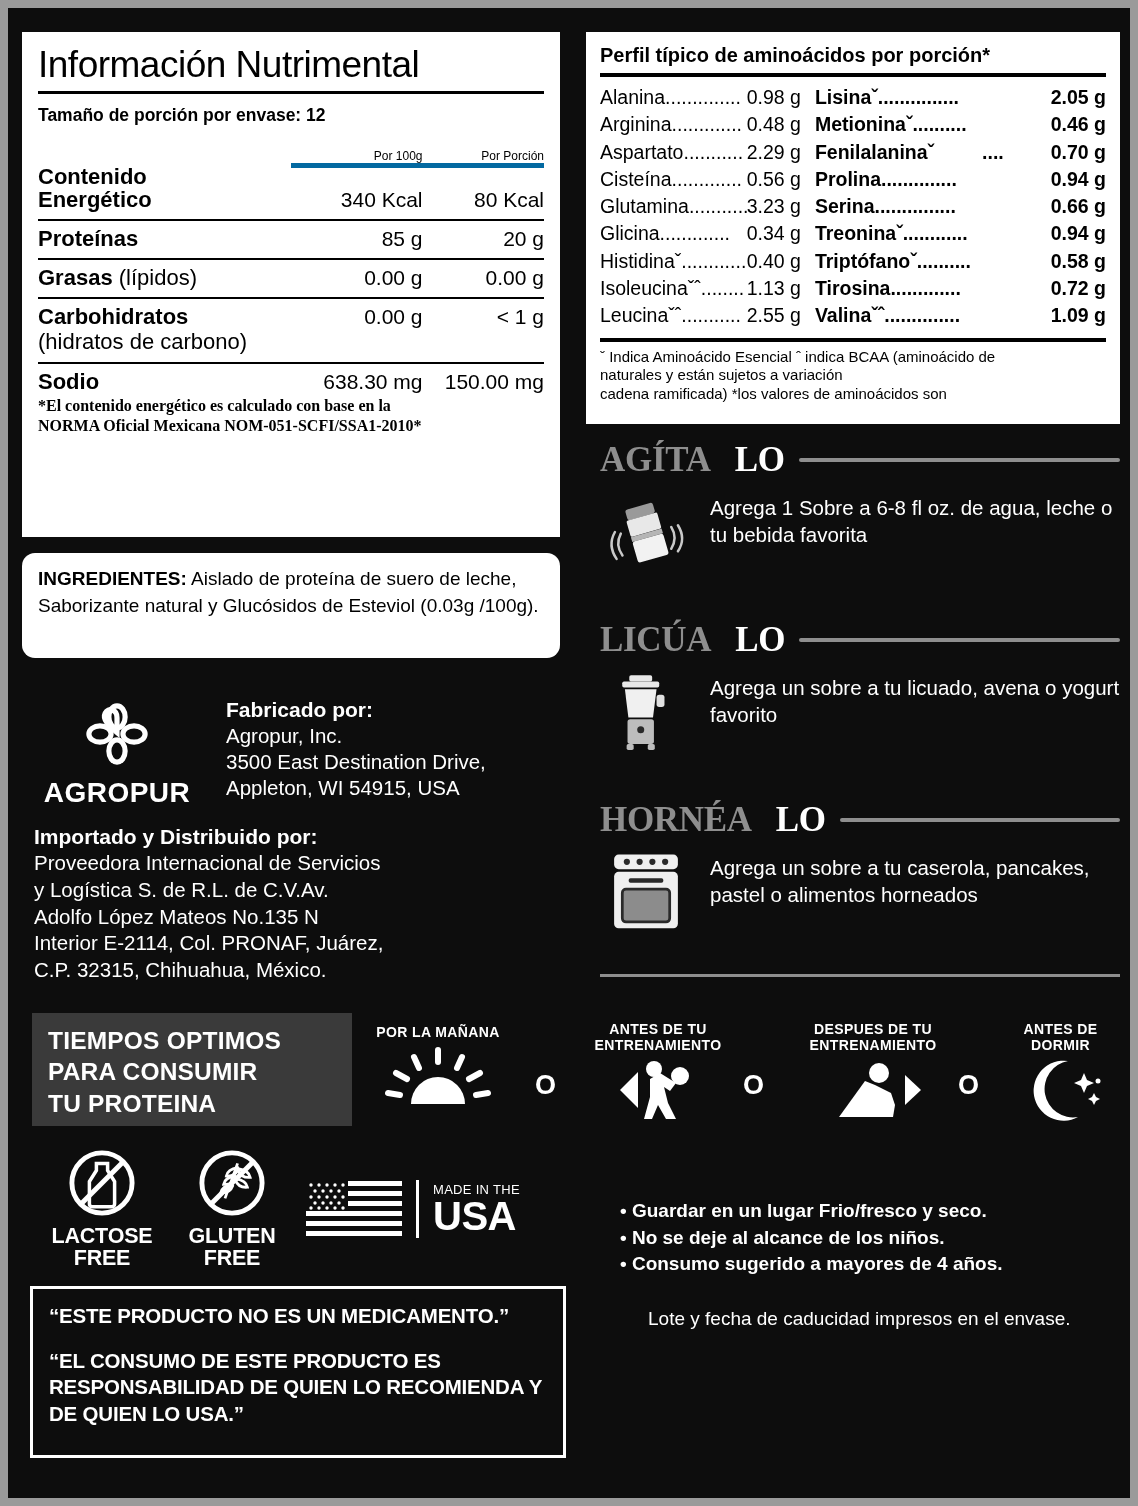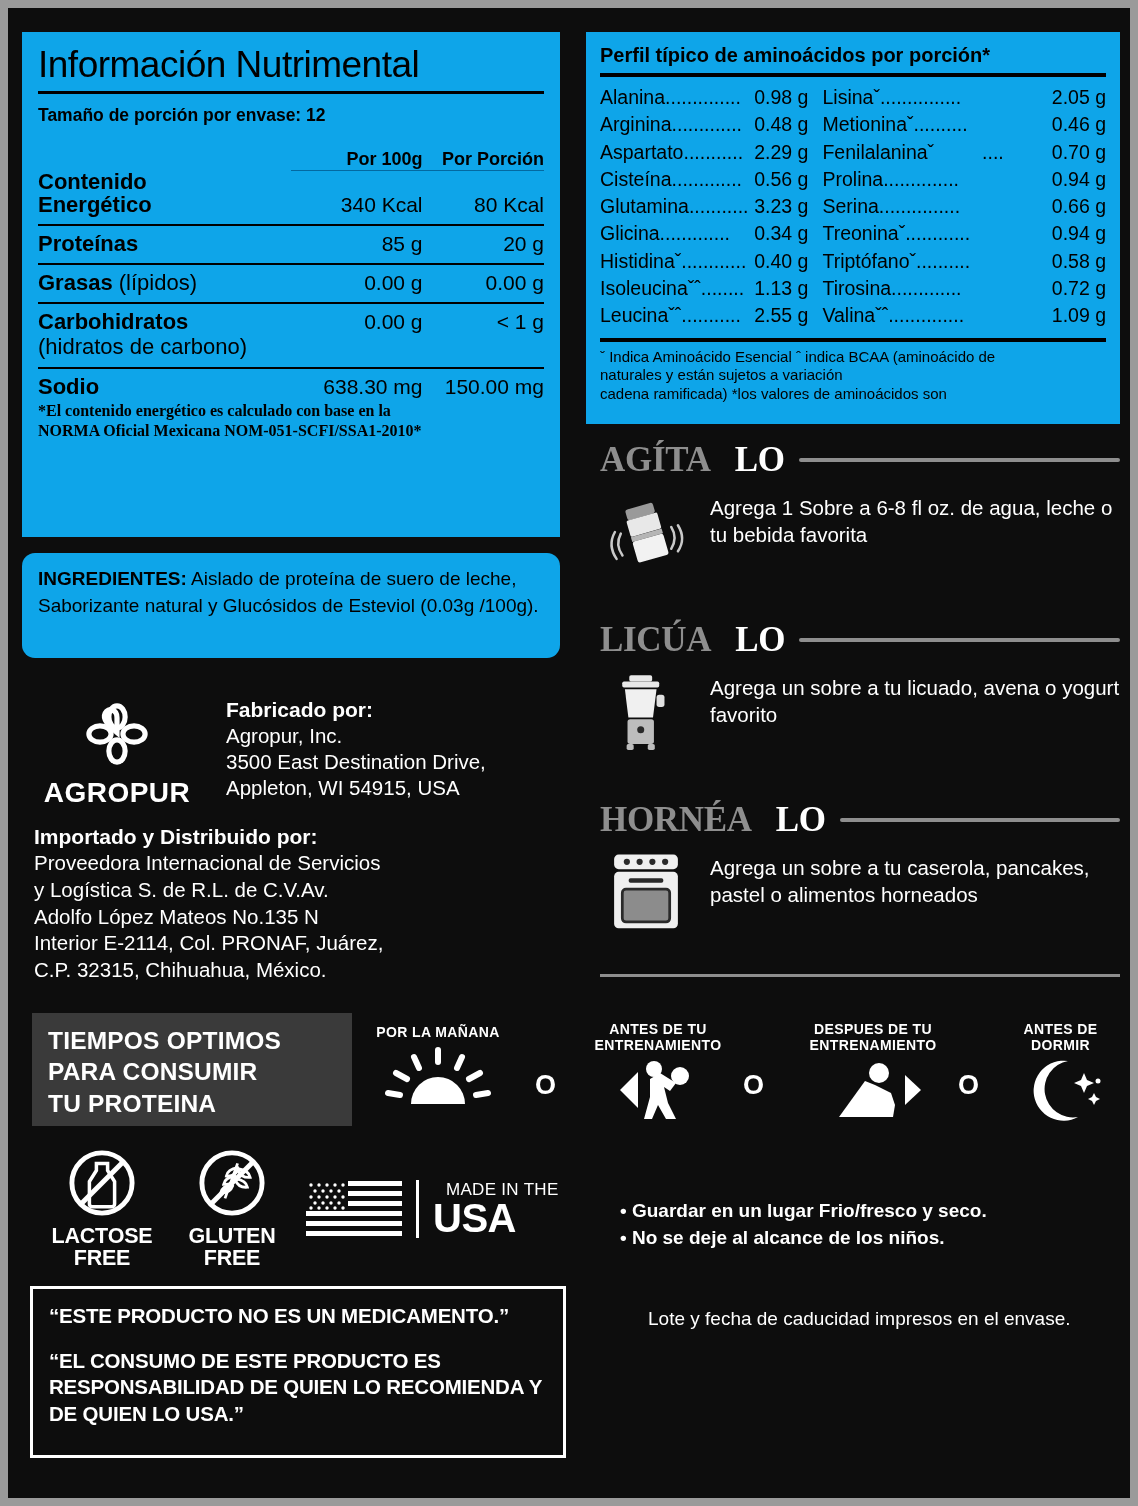--- a/index.html
+++ b/index.html
@@ -9,40 +9,40 @@
     font-family: "Liberation Sans", sans-serif;
   }
   #label {
     position: absolute; left: 8px; top: 8px;
     width: 1122px; height: 1490px;
     background: #0d0d0d;
     overflow: hidden;
   }
 
   
-  .white-box { background: #0ea5e9; color: #000; }
+  .white-box { background: #ffffff; color: #000; }
 
   
   #nutri {
     position: absolute; left: 14px; top: 24px;
     width: 538px; height: 505px;
     padding: 14px 16px 8px 16px;
   }
   #nutri-title {
     font-size: 37px; font-weight: 400; letter-spacing: -0.5px;
     line-height: 1.05;
   }
   #nutri-title-rule { height: 3px; background:#000; margin: 6px 0 10px 0; }
   .serving-line { font-size: 17.5px; font-weight: bold; line-height: 1.3; }
 
   .tbl { width: 100%; border-collapse: collapse; margin-top: 22px; }
   .tbl td { vertical-align: bottom; padding: 0; }
   .col-head {
-    font-size: 18px; font-weight: bold; text-align: right;
-    padding-bottom: 3px; border-bottom: 1px solid #0369a1;
+    font-size: 12px; font-weight: normal; text-align: right;
+    padding-bottom: 3px; border-bottom: 5px solid #0369a1;
   }
   .rowname { font-size: 22px; font-weight: bold; line-height: 1.06; }
   .rowname .light { font-weight: 400; }
   .sub { font-weight: 400; font-size: 22px; display:block; }
   .num { font-size: 21px; text-align: right; white-space: nowrap; }
   .hr-row td { border-top: 2px solid #000; padding-top: 6px; }
   .pad-b td { padding-bottom: 7px; }
   .footnote { font-size: 16px; font-weight: bold; line-height: 1.25; margin-top: 2px; font-family: Liberation Serif, serif; }
 
   
@@ -237,21 +237,21 @@
             <span>Isoleucinaˇˆ</span>
             <span style="flex:1;overflow:hidden;white-space:nowrap;">........</span>
             <span>1.13 g</span>
           </div>
         <div style="display:flex;font-size:19.5px;line-height:1.40;">
             <span>Leucinaˇˆ</span>
             <span style="flex:1;overflow:hidden;white-space:nowrap;">...........</span>
             <span>2.55 g</span>
           </div>
       </div>
-      <div style="flex:1;">
+      <div style="flex:1;font-weight:bold;">
         <div style="display:flex;font-size:19.5px;line-height:1.40;">
             <span>Lisinaˇ</span>
             <span style="flex:1;overflow:hidden;white-space:nowrap;">...............</span>
             <span>2.05 g</span>
           </div>
         <div style="display:flex;font-size:19.5px;line-height:1.40;">
             <span>Metioninaˇ</span>
             <span style="flex:1;overflow:hidden;white-space:nowrap;">..........</span>
             <span>0.46 g</span>
           </div>
@@ -531,30 +531,31 @@
             <circle cx="33" cy="22" r="1.7"></circle>
           <circle cx="5" cy="27" r="1.7"></circle>
             <circle cx="13" cy="27" r="1.7"></circle>
             <circle cx="21" cy="27" r="1.7"></circle>
             <circle cx="29" cy="27" r="1.7"></circle>
             <circle cx="37" cy="27" r="1.7"></circle>
         </g>
       </svg>
       <div style="width:3px;height:58px;background:#fff;"></div>
       <div style="color:#fff;line-height:1;">
-        <div style="font-size:17px;letter-spacing:0.3px;margin-left:13px;">MADE IN THE</div>
+        <div style="font-size:13px;letter-spacing:0.3px;">MADE IN THE</div>
         <div style="font-size:40px;font-weight:bold;letter-spacing:-0.5px;">USA</div>
       </div>
     </div>
   </div>
 
   <div id="warn">
     <p>“ESTE PRODUCTO NO ES UN MEDICAMENTO.”</p>
     <p class="second">“EL CONSUMO DE ESTE PRODUCTO ES RESPONSABILIDAD DE QUIEN LO RECOMIENDA Y DE QUIEN LO USA.”</p>
   </div>
 
   <ul id="storage">
     <li>Guardar en un lugar Frio/fresco y seco.</li>
     <li>No se deje al alcance de los niños.</li>
+    <li>Consumo sugerido a mayores de 4 años.</li>
   </ul>
   <div id="lote">Lote y fecha de caducidad impresos en el envase.</div>
 
 </div>
 
 </body></html>

